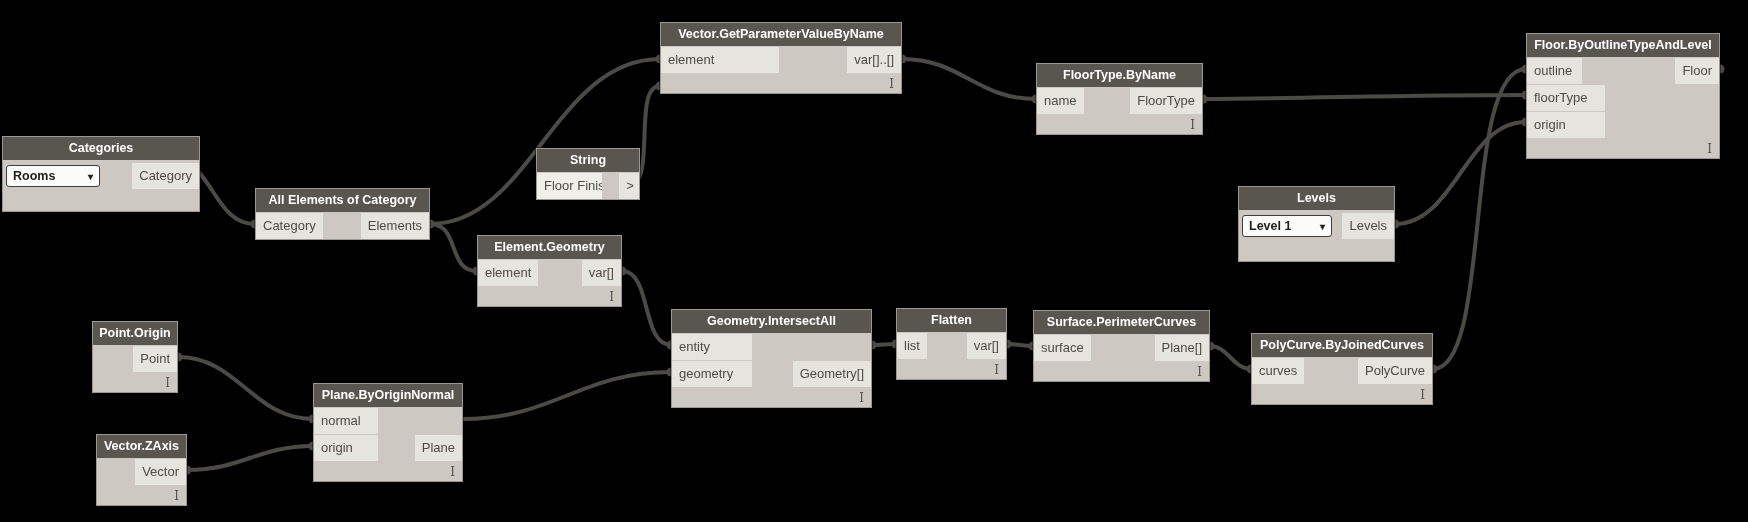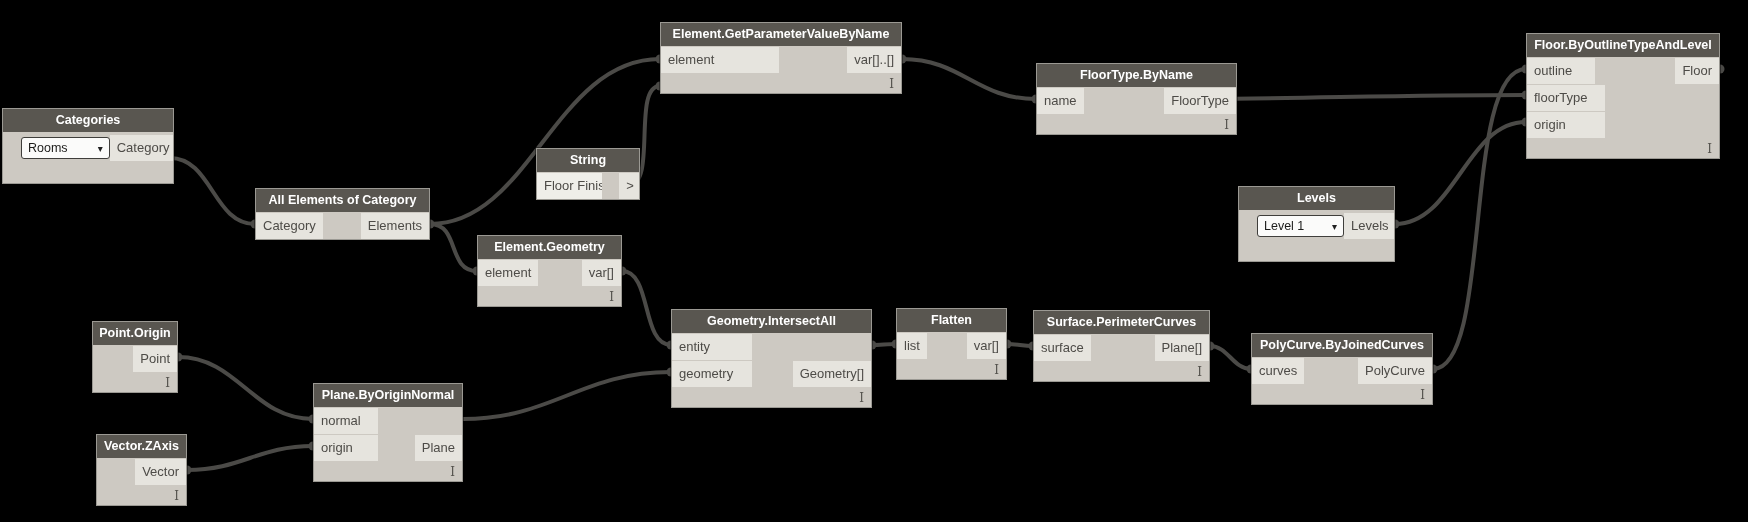--- a/index.html
+++ b/index.html
@@ -29,21 +29,21 @@
   .cell.out { text-align:right; margin-left:auto; }
   .cell.value { flex:1 1 auto; background:#EFEEE9; margin-right:17px; }
   .node-footer { height:20px; position:relative; }
   .lacing {
     position:absolute; right:7px; bottom:2px; font-size:12px; color:#55534E;
     font-family:"DejaVu Serif", serif;
   }
   .dropdown {
     display:flex; align-items:center; justify-content:space-between;
     background:#FBFBFA; border:1px solid #3F3E3B; border-radius:3px;
-    margin-left:18px; padding:0 6px; font-size:12.5px; font-weight:normal; color:#1D1D1B;
+    margin-left:3px; padding:0 6px; font-size:12.5px; font-weight:bold; color:#1D1D1B;
     height:22px; box-sizing:border-box;
   }
   .chev { font-size:10px; color:#222; margin-left:6px; }
 </style>
 </head>
 <body>
 
 <div id="canvas">
 
   <svg class="wires" width="1748" height="522">
@@ -86,21 +86,21 @@
     <circle cx="1033" cy="346" r="4.5"></circle>
     <circle cx="1210" cy="346" r="4.5"></circle>
     <circle cx="1251" cy="369" r="4.5"></circle>
     <circle cx="1433" cy="369" r="4.5"></circle>
     <circle cx="178" cy="357" r="4.5"></circle>
     <circle cx="313" cy="419" r="4.5"></circle>
     <circle cx="187" cy="470" r="4.5"></circle>
     <circle cx="313" cy="446" r="4.5"></circle>
   </svg>
 
-  <div class="node" style="left:2px;top:108px;width:172px">
+  <div class="node" style="left:2px;top:136px;width:198px">
     <div class="node-title">Categories</div>
     <div class="row drow">
       <div class="dropdown" style="width:94px">
         <span>Rooms</span>
         <span class="chev">▾</span>
       </div>
       <span class="cell out" style="height:26px">Category</span>
     </div>
     <div class="node-footer">
         <span class="lacing"></span>
@@ -117,45 +117,45 @@
 
   <div class="node" style="left:536px;top:148px;width:104px">
     <div class="node-title">String</div>
     <div class="row">
       <span class="cell value">Floor Finish</span>
       <span class="cell out">&gt;</span>
     </div>
   </div>
 
   <div class="node" style="left:660px;top:22px;width:242px">
-    <div class="node-title">Element.GetParameterValueByName</div>
+    <div class="node-title">Vector.GetParameterValueByName</div>
     <div class="row">
       <span class="cell in" style="width:118px">element</span>
       <span class="cell out">var[]..[]</span>
     </div>
     <div class="node-footer">
         <span class="lacing">I</span>
       </div>
   </div>
 
-  <div class="node" style="left:1036px;top:63px;width:201px">
+  <div class="node" style="left:1036px;top:63px;width:167px">
     <div class="node-title">FloorType.ByName</div>
     <div class="row">
       <span class="cell in">name</span>
       <span class="cell out">FloorType</span>
     </div>
     <div class="node-footer">
         <span class="lacing">I</span>
       </div>
   </div>
 
   <div class="node" style="left:1526px;top:33px;width:194px">
     <div class="node-title">Floor.ByOutlineTypeAndLevel</div>
     <div class="row">
-      <span class="cell in" style="width:68px">outline</span>
+      <span class="cell in" style="width:55px">outline</span>
       <span class="cell out">Floor</span>
     </div>
     <div class="row">
       <span class="cell in" style="width:78px">floorType</span>
     </div>
     <div class="row">
       <span class="cell in" style="width:78px">origin</span>
     </div>
     <div class="node-footer">
         <span class="lacing">I</span>

